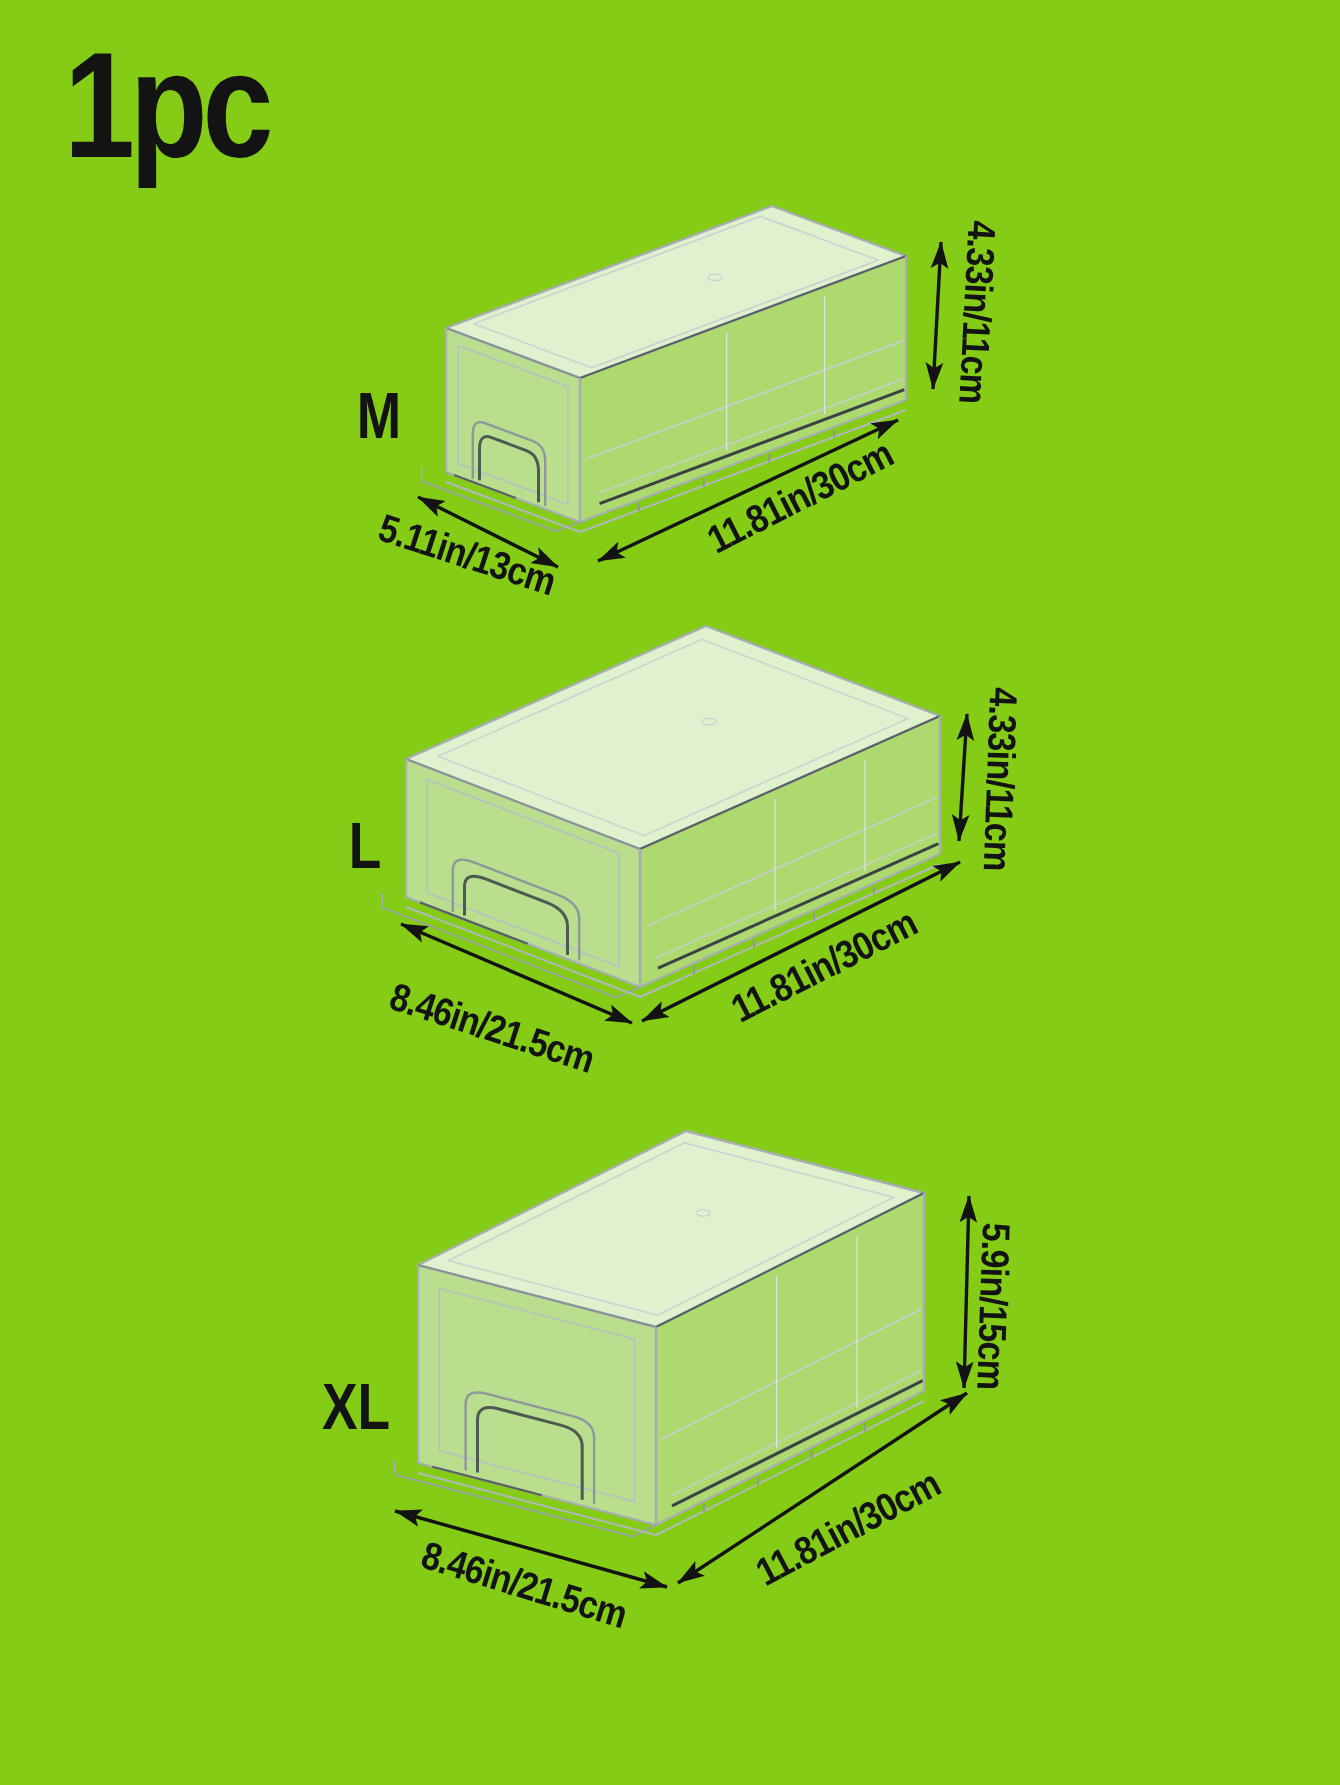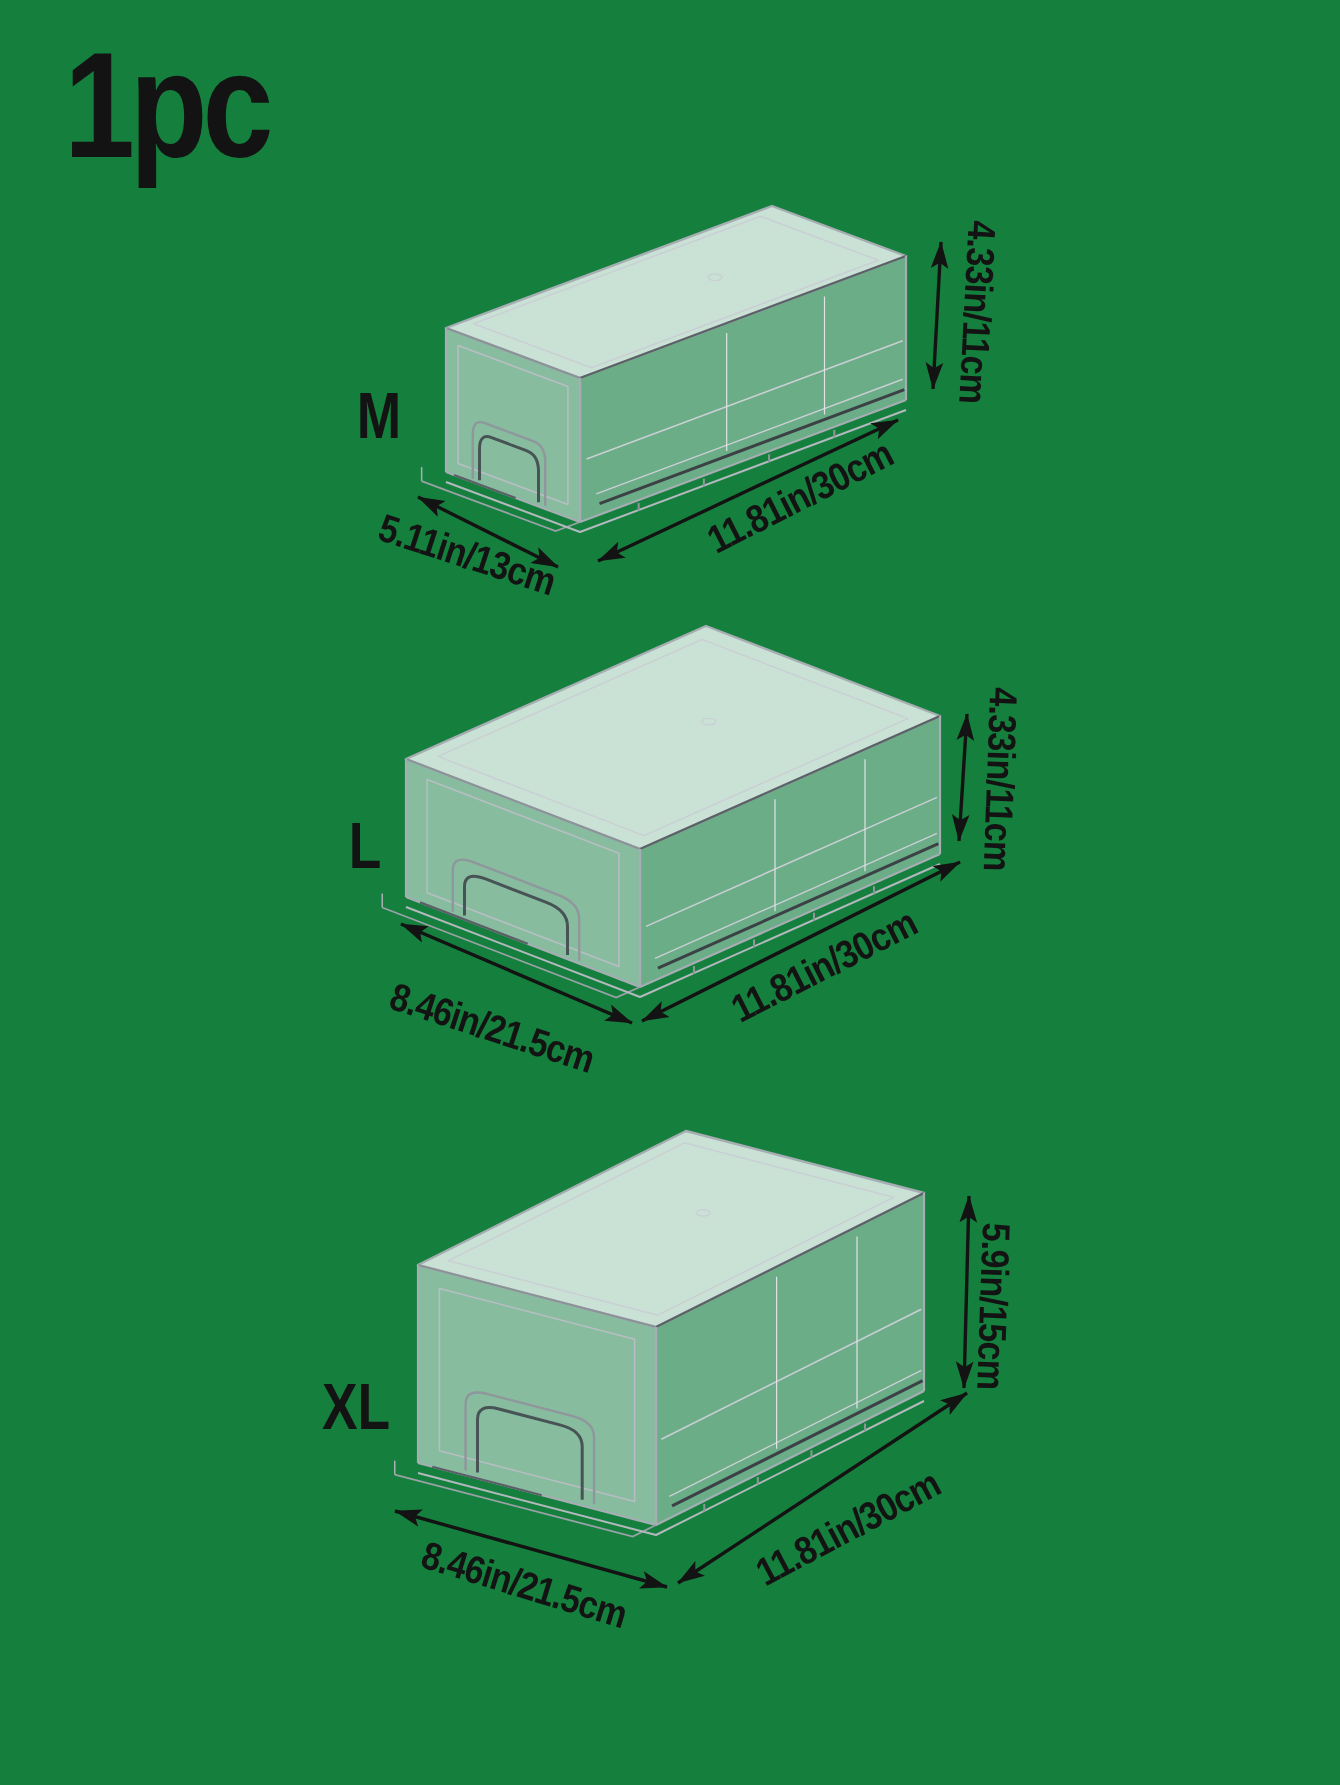--- a/index.html
+++ b/index.html
@@ -20,21 +20,21 @@
   }
   .dim{
     position:absolute;font-size:39px;font-weight:bold;color:#131313;
     letter-spacing:-1px;white-space:nowrap;
     transform:translate(-50%,-50%) rotate(var(--r)) scaleX(.88);
   }
 </style>
 </head>
 <body>
 
-<div class="stage" style="background: #15803d;">
+<div class="stage" style="background: #84cc16;">
 
   <svg id="art" width="1340" height="1785">
       <defs>
         <marker id="ahE" markerWidth="9" markerHeight="7" refX="7.8" refY="3" orient="auto" markerUnits="strokeWidth">
           <path d="M8 3 L0 0.4 L1.7 3 L0 5.6 Z" fill="#131313"></path>
         </marker>
         <marker id="ahS" markerWidth="9" markerHeight="7" refX="7.8" refY="3" orient="auto-start-reverse" markerUnits="strokeWidth">
           <path d="M8 3 L0 0.4 L1.7 3 L0 5.6 Z" fill="#131313"></path>
         </marker>
       </defs>

